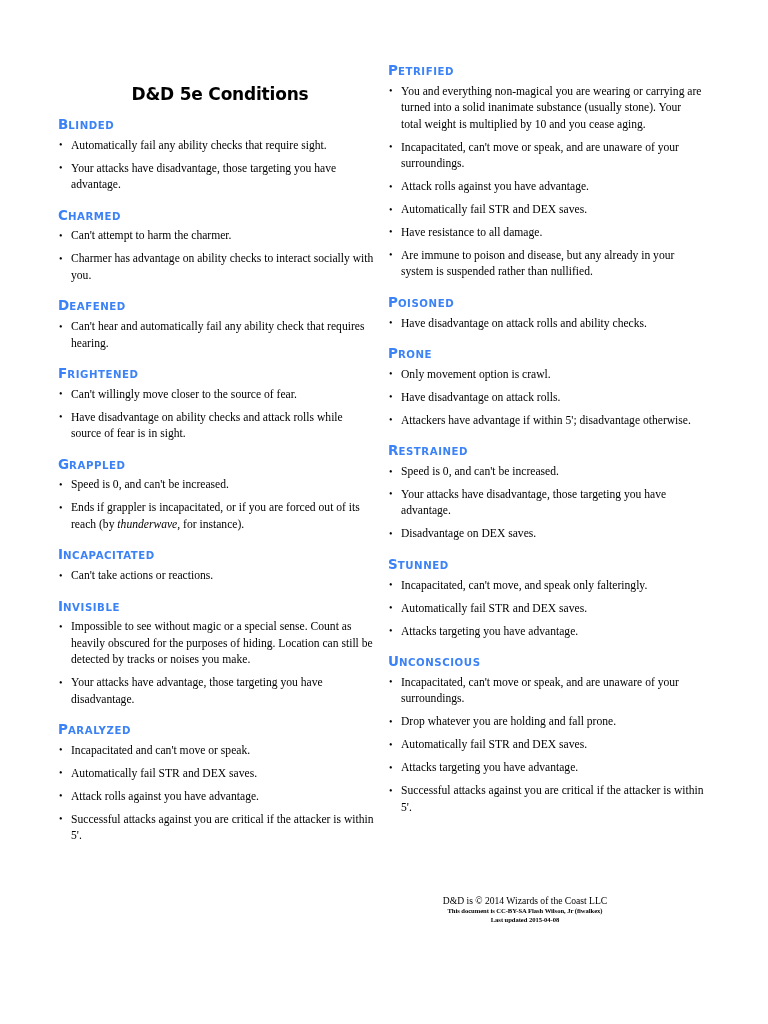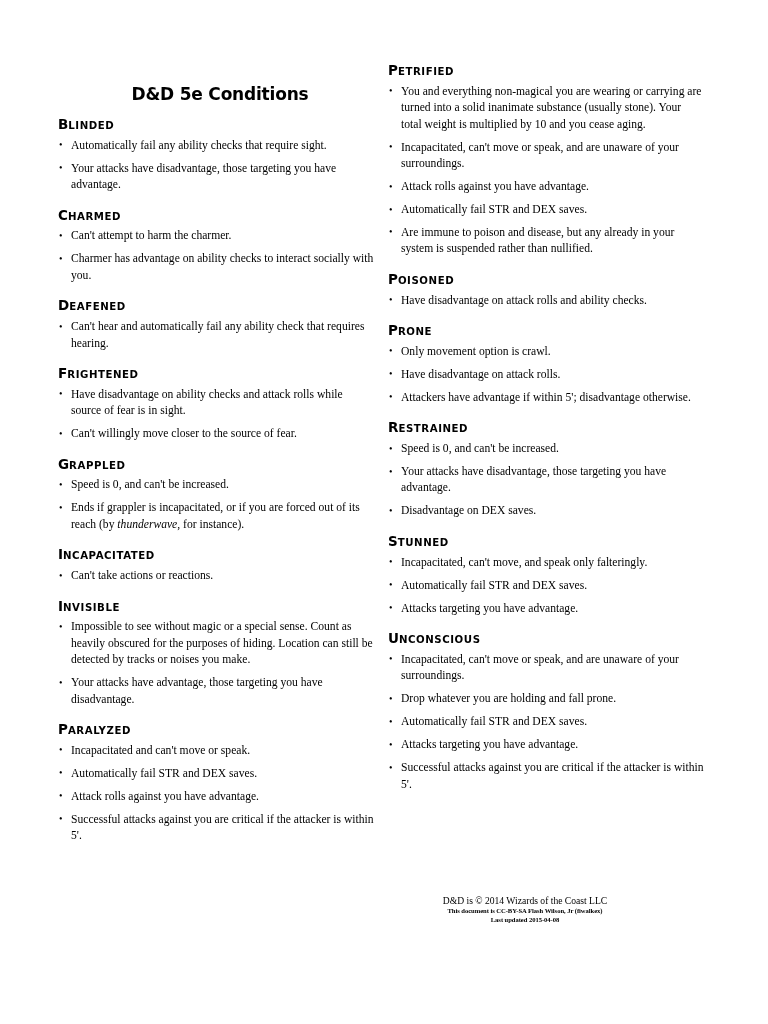--- a/index.html
+++ b/index.html
@@ -42,21 +42,21 @@
     width: 316px;
   }
   .col-left  { left: 58px; padding-top: 54px; }
   .col-right { left: 388px; padding-top: 0px; }
 
   .section { margin-bottom: 0px; }
 
   .heading {
     font-family: "DejaVu Sans", sans-serif;
     font-weight: bold;
-    color: #000000;
+    color: #3b82f6;
     margin: 13px 0 5px 0;
     line-height: 1.05;
     white-space: nowrap;
   }
   .heading .cap {
     font-size: 13.5px;
   }
   .heading .rest {
     font-size: 10.2px;
     letter-spacing: 0.55px;
@@ -136,22 +136,22 @@
         </div>
         <div class="section">
           <div class="heading"><span class="cap">D</span><span class="rest">EAFENED</span></div>
           <ul class="bullets">
             <li>Can't hear and automatically fail any ability check that requires hearing.</li>
           </ul>
         </div>
         <div class="section">
           <div class="heading"><span class="cap">F</span><span class="rest">RIGHTENED</span></div>
           <ul class="bullets">
+            <li>Can't willingly move closer to the source of fear.</li>
             <li>Have disadvantage on ability checks and attack rolls while source of fear is in sight.</li>
-            <li>Can't willingly move closer to the source of fear.</li>
           </ul>
         </div>
         <div class="section">
           <div class="heading"><span class="cap">G</span><span class="rest">RAPPLED</span></div>
           <ul class="bullets">
             <li>Speed is 0, and can't be increased.</li>
             <li><span>Ends if grappler is incapacitated, or if you are forced out of its reach (by </span><span class="it">thunderwave</span><span>, for instance).</span></li>
           </ul>
         </div>
         <div class="section">
@@ -178,20 +178,21 @@
         </div>
       </div>
     <div class="col col-right" id="col-right">
         <div class="section">
           <div class="heading"><span class="cap">P</span><span class="rest">ETRIFIED</span></div>
           <ul class="bullets">
             <li>You and everything non-magical you are wearing or carrying are turned into a solid inanimate substance (usually stone). Your total weight is multiplied by 10 and you cease aging.</li>
             <li>Incapacitated, can't move or speak, and are unaware of your surroundings.</li>
             <li>Attack rolls against you have advantage.</li>
             <li>Automatically fail STR and DEX saves.</li>
+            <li>Have resistance to all damage.</li>
             <li>Are immune to poison and disease, but any already in your system is suspended rather than nullified.</li>
           </ul>
         </div>
         <div class="section">
           <div class="heading"><span class="cap">P</span><span class="rest">OISONED</span></div>
           <ul class="bullets">
             <li>Have disadvantage on attack rolls and ability checks.</li>
           </ul>
         </div>
         <div class="section">

